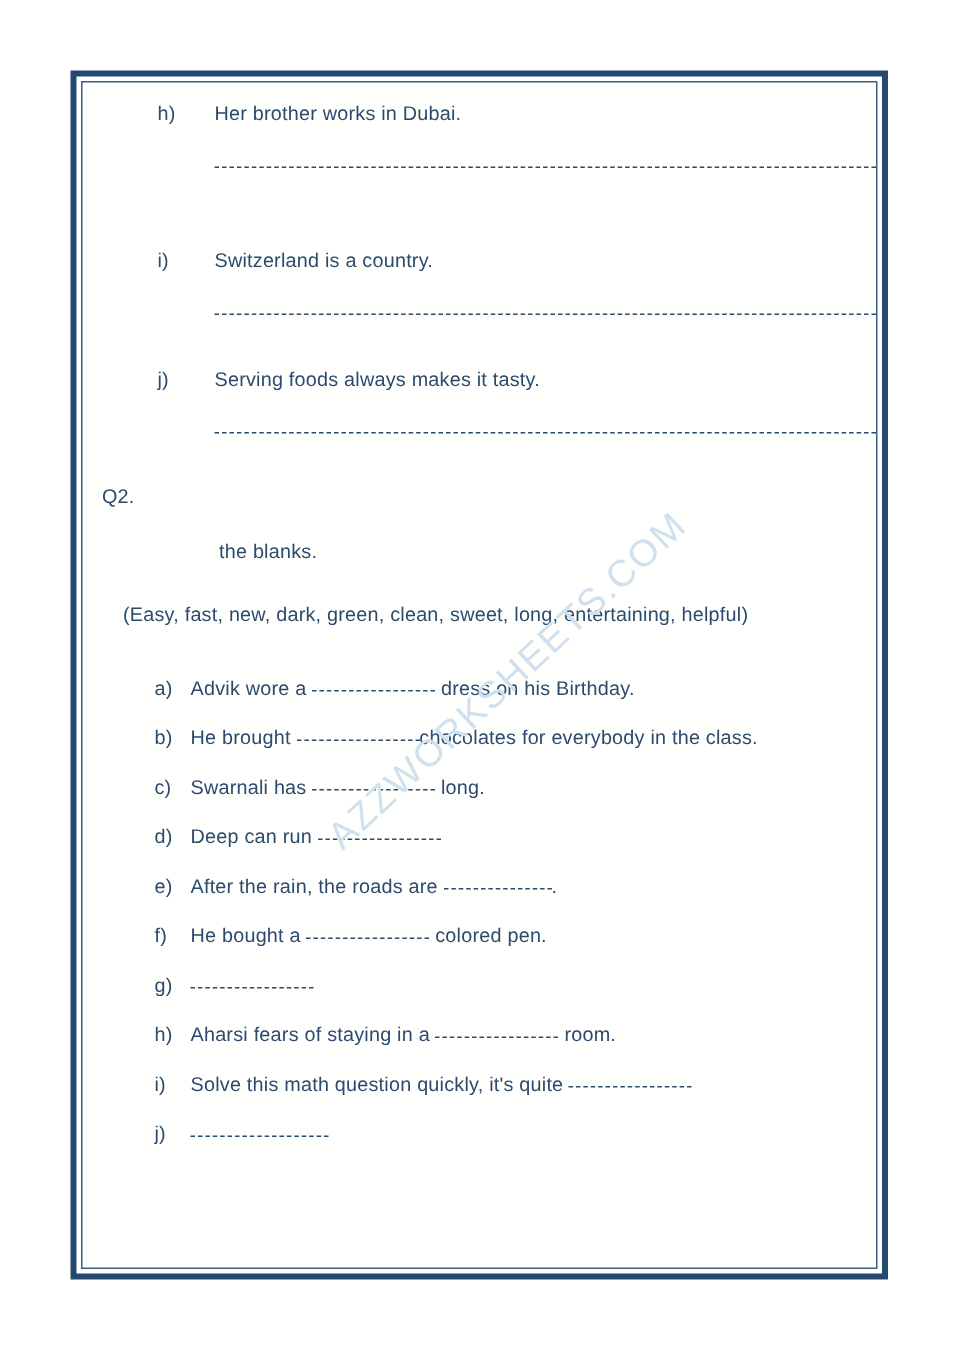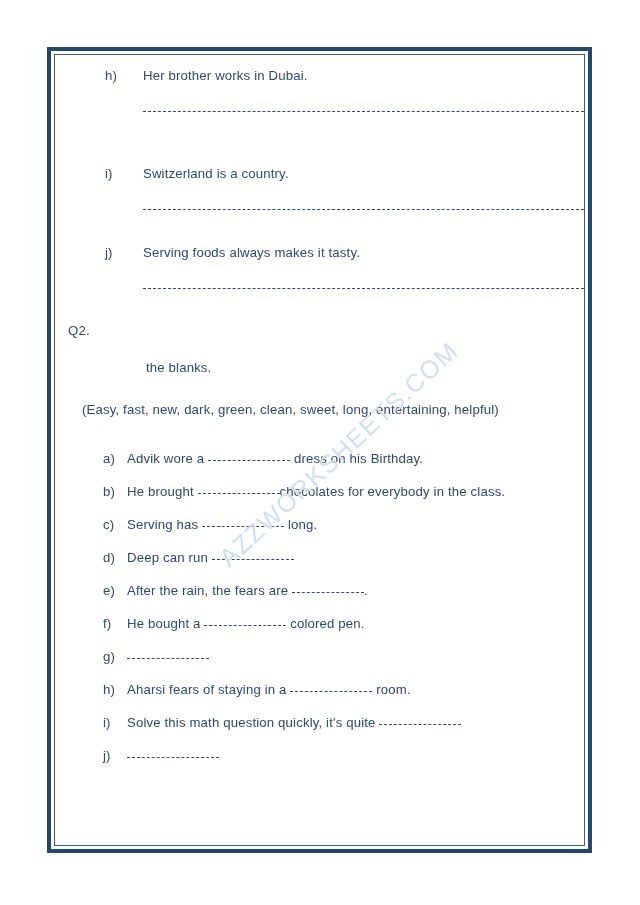--- a/index.html
+++ b/index.html
@@ -186,31 +186,31 @@
         <span class="q2-text"><span>Advik wore a</span> <span class="blank b-md"></span> <span>dress on his Birthday.</span></span>
       </div>
 
       <div class="q2-item" style="top:429px;">
         <span class="q2-letter">b)</span>
         <span class="q2-text"><span>He brought</span> <span class="blank b-md"></span><span>chocolates for everybody in the class.</span></span>
       </div>
 
       <div class="q2-item" style="top:462px;">
         <span class="q2-letter">c)</span>
-        <span class="q2-text"><span>Serving has</span> <span class="blank b-md"></span> <span>long.</span></span>
+        <span class="q2-text"><span>Swarnali has</span> <span class="blank b-md"></span> <span>long.</span></span>
       </div>
 
       <div class="q2-item" style="top:495px;">
         <span class="q2-letter">d)</span>
         <span class="q2-text"><span>Deep can run</span> <span class="blank b-md"></span><span></span></span>
       </div>
 
       <div class="q2-item" style="top:528px;">
         <span class="q2-letter">e)</span>
-        <span class="q2-text"><span>After the rain, the fears are</span> <span class="blank b-sm"></span><span>.</span></span>
+        <span class="q2-text"><span>After the rain, the roads are</span> <span class="blank b-sm"></span><span>.</span></span>
       </div>
 
       <div class="q2-item" style="top:561px;">
         <span class="q2-letter">f)</span>
         <span class="q2-text"><span>He bought a</span> <span class="blank b-md"></span> <span>colored pen.</span></span>
       </div>
 
       <div class="q2-item" style="top:594px;">
         <span class="q2-letter">g)</span>
         <span class="q2-text"> <span class="blank b-md"></span><span></span></span>

